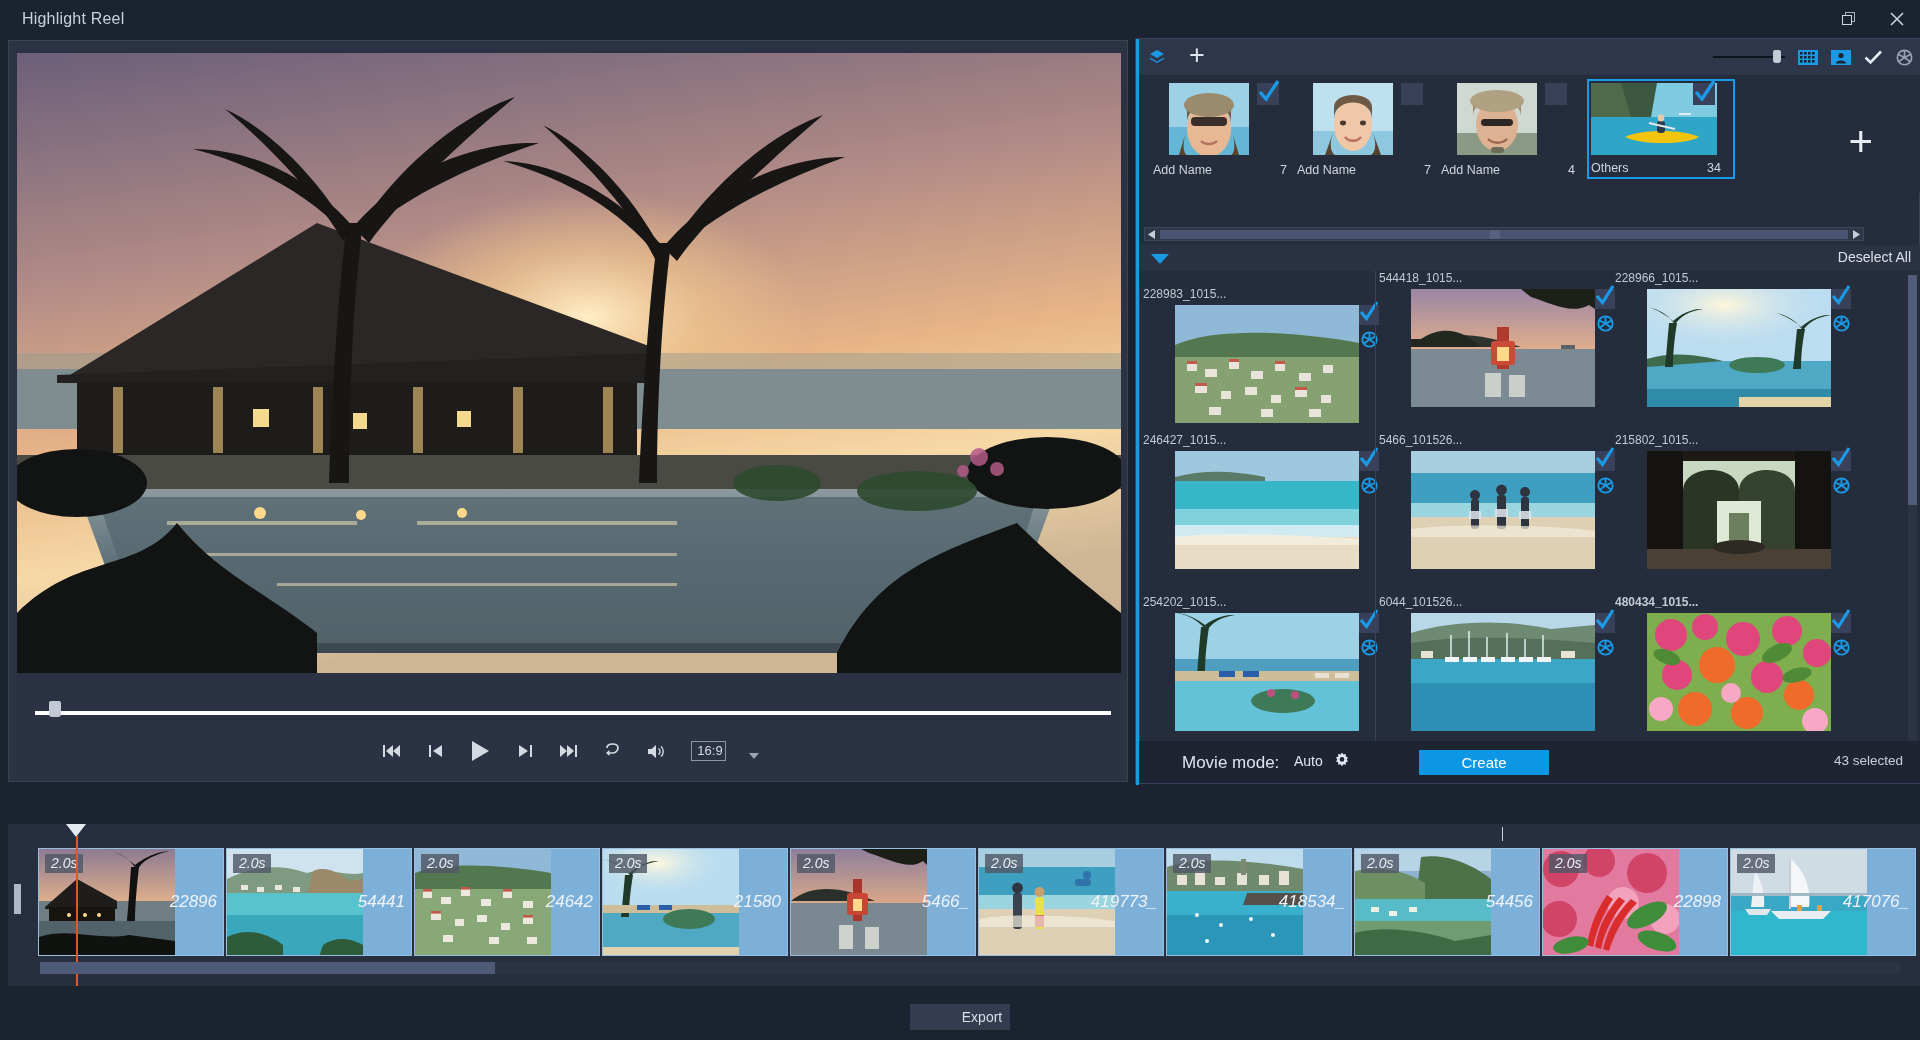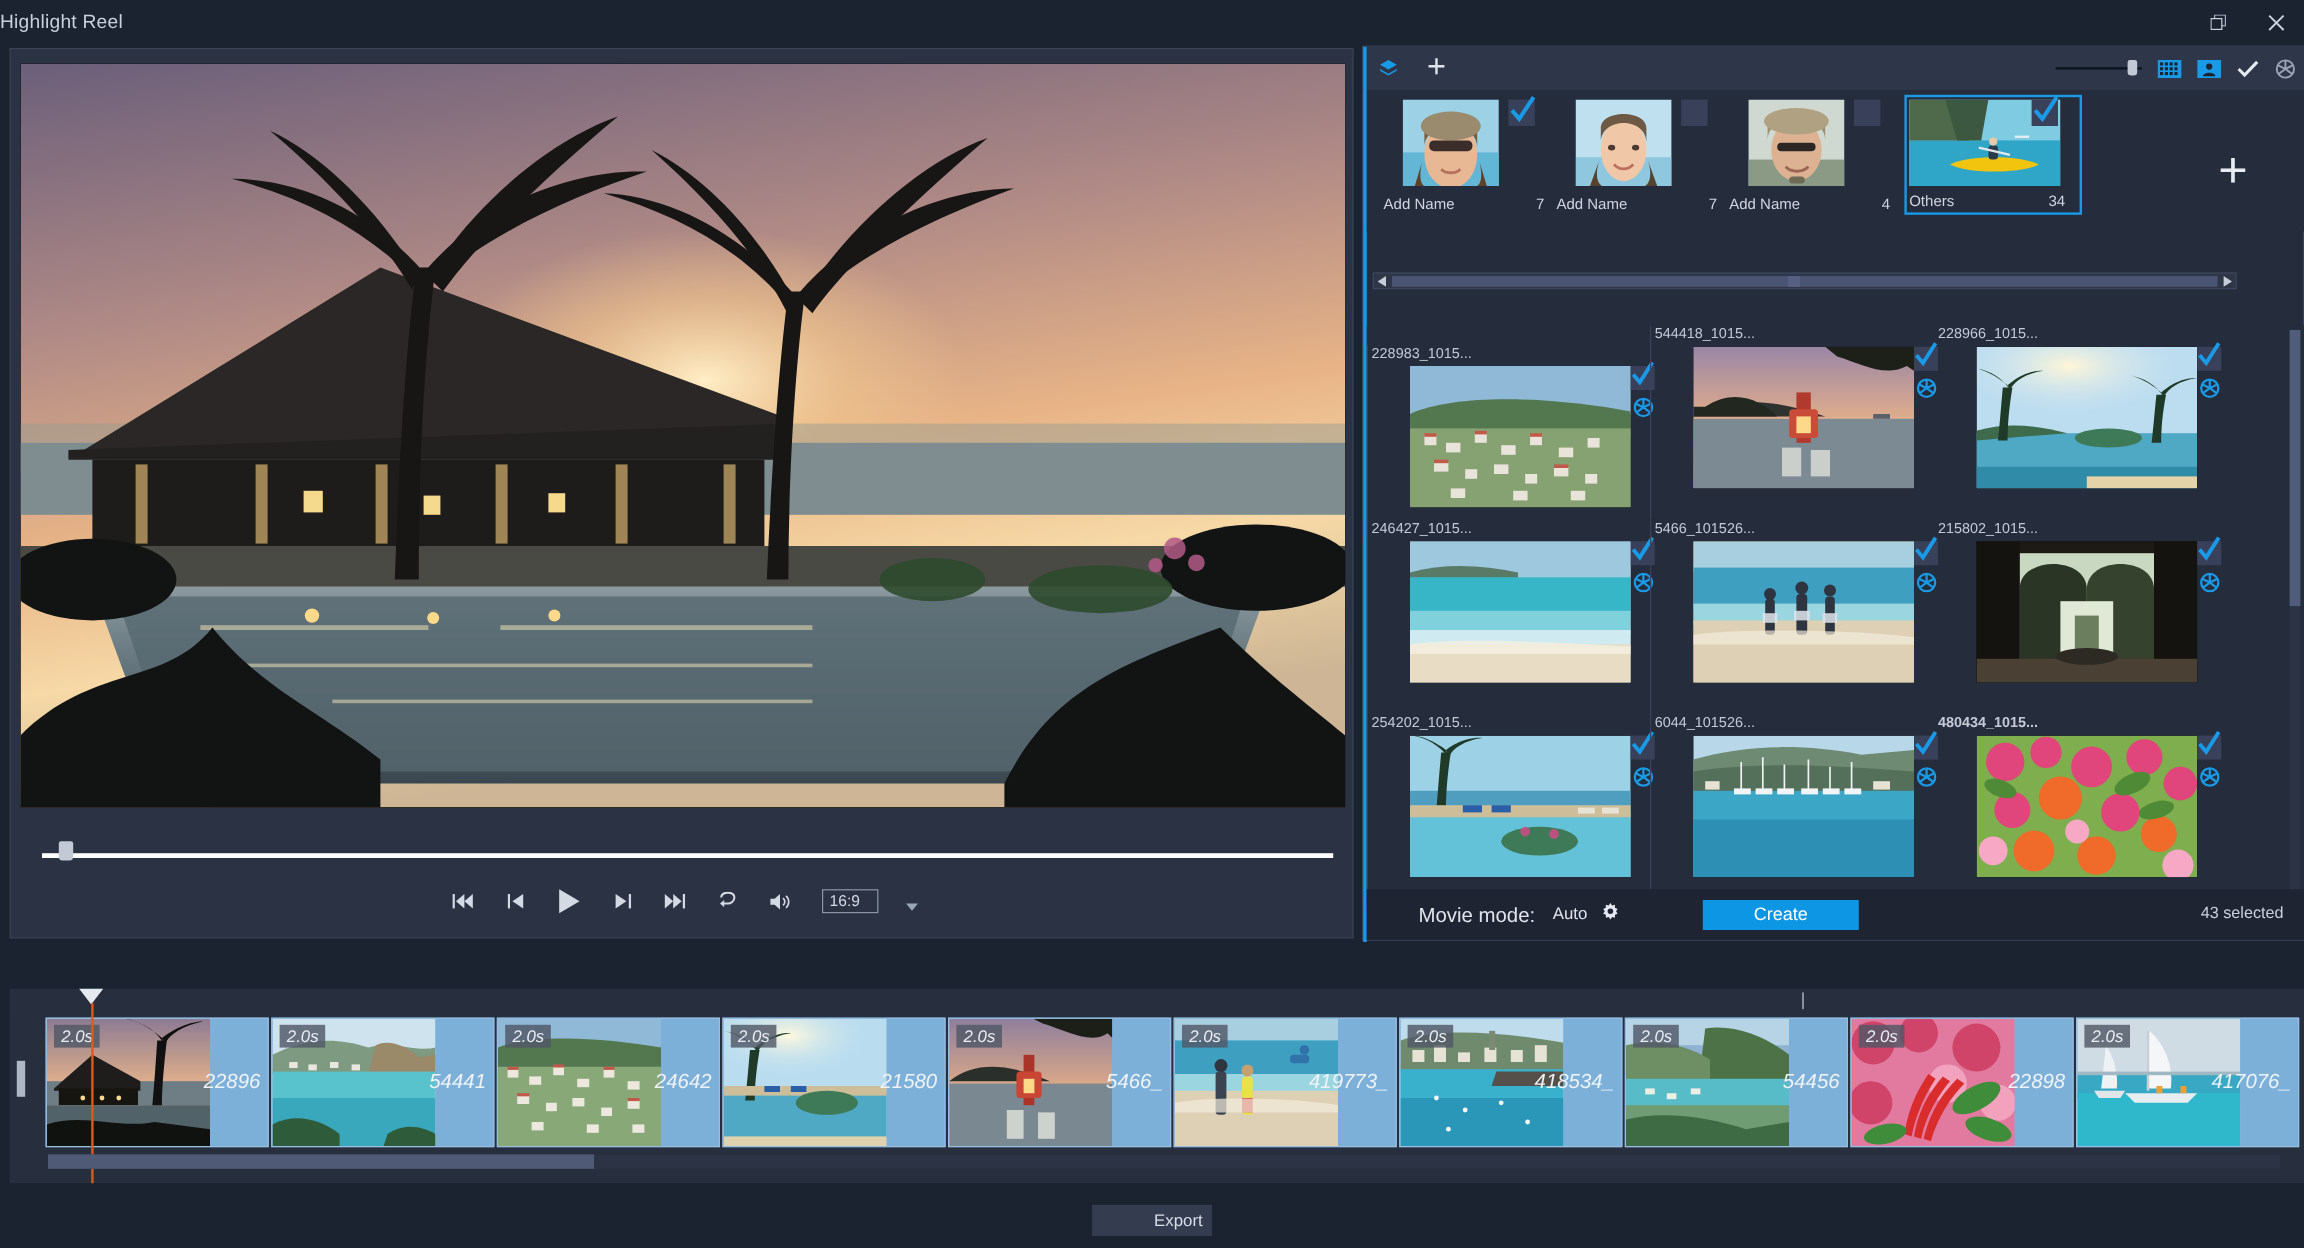--- a/index.html
+++ b/index.html
@@ -11,21 +11,21 @@
     color: #d6dbe4;
   }
   .app { position: relative; width: 1920px; height: 1040px; }
 
   
   .titlebar {
     position: absolute; left: 0; top: 0; width: 1920px; height: 38px;
     background: #1b2230;
     display: flex; align-items: center;
   }
-  .titlebar .title { font-size: 16px; color: #c9d1dc; letter-spacing: .2px; }
+  .titlebar .title { margin-left: 22px; font-size: 16px; color: #c9d1dc; letter-spacing: .2px; }
   .win-btns { position: absolute; right: 10px; top: 0; height: 38px; display: flex; align-items: center; gap: 22px; }
   .win-btn { width: 26px; height: 26px; display: flex; align-items: center; justify-content: center; color: #9aa6b6; }
   .win-btn svg { display:block; }
 
   
   .preview-wrap {
     position: absolute; left: 8px; top: 40px; width: 1120px; height: 742px;
     background: #2b3243; border: 1px solid #3a4356;
   }
   .video-frame {
@@ -37,21 +37,21 @@
   .scrub-row { position: absolute; left: 22px; top: 660px; width: 1080px; height: 20px; }
   .scrub-track { position: absolute; left: 4px; top: 10px; width: 1076px; height: 4px; background: #ffffff; }
   .scrub-handle { position: absolute; left: 18px; top: 0px; width: 12px; height: 16px; background: #c3cad6; border-radius: 2px 2px 3px 3px; }
 
   .transport { position: absolute; left: 0; top: 690px; width: 1120px; height: 40px;
                display: flex; align-items: center; justify-content: center; gap: 18px; }
   .tbtn { width: 26px; height: 26px; display: flex; align-items: center; justify-content: center; color: #d4dae4; }
   .tbtn svg { display: block; }
   .tbtn.play svg { width: 22px; height: 22px; }
   .ratio-box { border: 1px solid #8d96a6; color: #d4dae4; font-size: 13px;
-               padding: 1px 14px 2px 5px; line-height: 15px; margin-left: 4px; }
+               padding: 1px 2px 2px 5px; line-height: 15px; margin-left: 4px; }
   .ratio-caret { width: 0; height: 0; border-left: 5px solid transparent; border-right: 5px solid transparent;
                  border-top: 6px solid #9aa5b5; margin-left: 5px; margin-top: 9px; }
 
   
   .right-panel {
     position: absolute; left: 1135px; top: 38px; width: 785px; height: 746px;
     background: #252c3c; border: 1px solid #39425a;
   }
   .rp-accent { position: absolute; left: 0; top: 0; width: 3px; height: 746px; background: #1a9ae6; }
   .rp-topbar { position: absolute; left: 3px; top: 0; width: 782px; height: 36px;
@@ -475,20 +475,24 @@
       <div class="fs-bar">
           <div class="notch"></div>
         </div>
       <div class="fs-arrow">
         <svg width="8" height="9" viewBox="0 0 8 9">
             <path d="M1 0 L1 9 L8 4.5 Z" fill="#c6cdd9"></path>
           </svg>
       </div>
     </div>
 
+    <div class="deselect-row">
+      <div class="ds-caret"></div>
+      <div class="ds-label">Deselect All</div>
+    </div>
 
     <div class="grid-scroll">
       <div class="grid">
 
         <div class="cell" style="left:0px;   top:16px;">
           <div class="cname">228983_1015...</div>
           <div class="pic">
             <svg viewBox="0 0 184 118" preserveAspectRatio="none">
               <rect width="184" height="118" fill="#6f9c72"></rect>
                 <rect width="184" height="40" fill="#8fb9d6"></rect>

